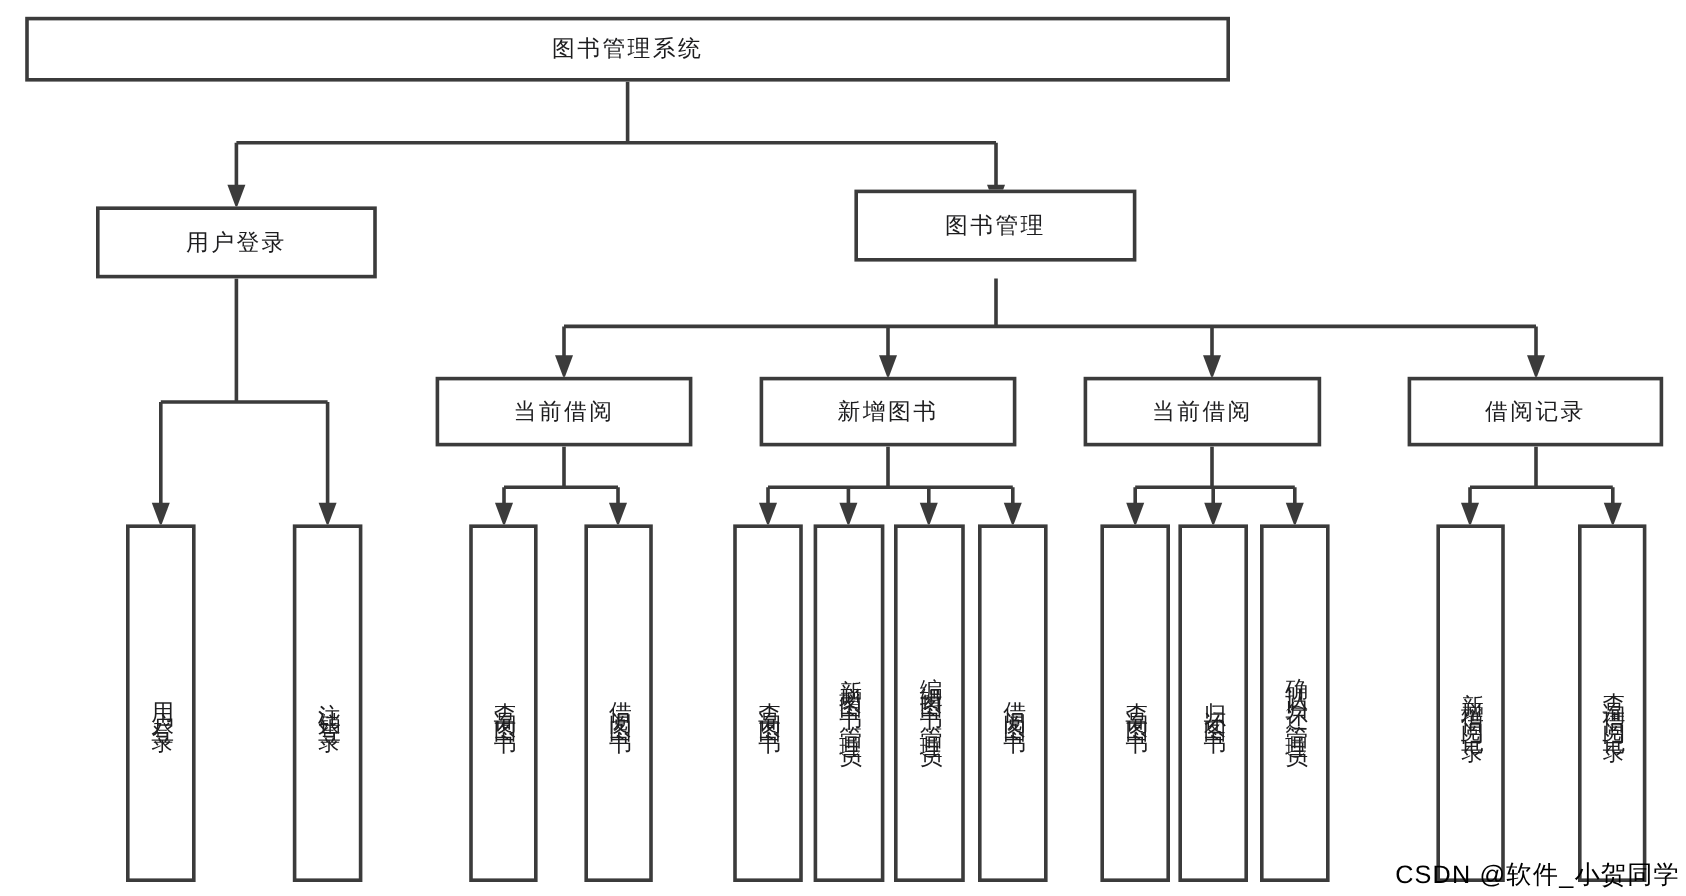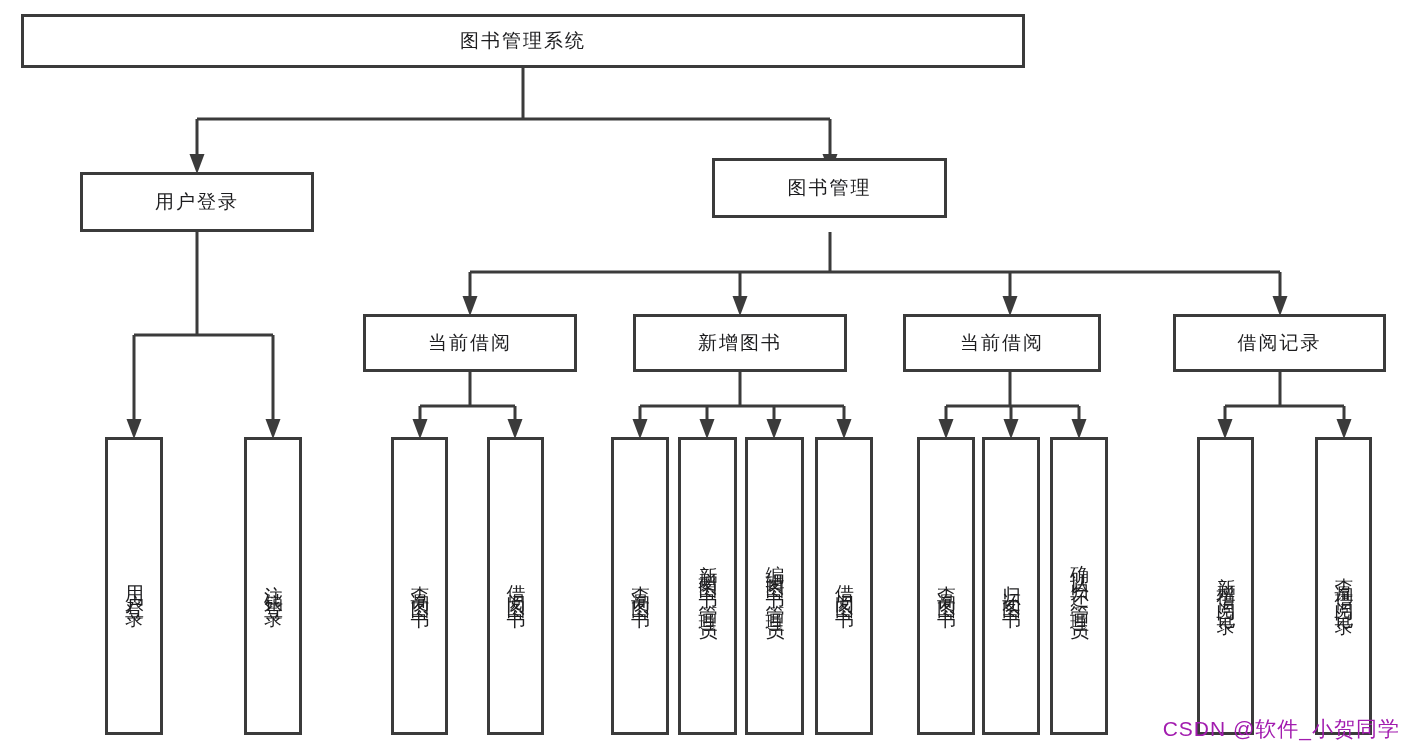--- a/index.html
+++ b/index.html
@@ -4,21 +4,21 @@
 <style>
   *{margin:0;padding:0;box-sizing:border-box}
   html,body{background:#fff}
   body{font-family:"Liberation Sans","DejaVu Sans",sans-serif;color:#1d1d1f}
   .stage{position:relative;width:1405px;height:747px;background:#ffffff;overflow:hidden}
   .box{position:absolute;border:3px solid #3b3b3b;background:#fff;display:flex;
        align-items:center;justify-content:center}
   .box.h .lbl{font-size:19px;letter-spacing:2px;white-space:nowrap}
   .box.v .lbl{writing-mode:vertical-rl;font-size:19px;letter-spacing:8px;line-height:1.1}
   svg.connectors{position:absolute;left:0;top:0;width:1405px;height:747px;pointer-events:none}
-  .watermark{position:absolute;right:5px;bottom:4px;font-size:21px;color:#a21caf;
+  .watermark{position:absolute;right:5px;bottom:4px;font-size:21px;color:#000000;
              letter-spacing:1px;z-index:5;white-space:nowrap}
 </style>
 </head>
 <body>
 
 <div class="stage">
 
   <svg class="connectors" id="connector-svg" viewBox="0 0 1405 747">
     <path fill="none" stroke="#3b3b3b" stroke-width="3" d="
       M523 68 V119 M197 119 H830 M197 119 V156 M830 119 V156

